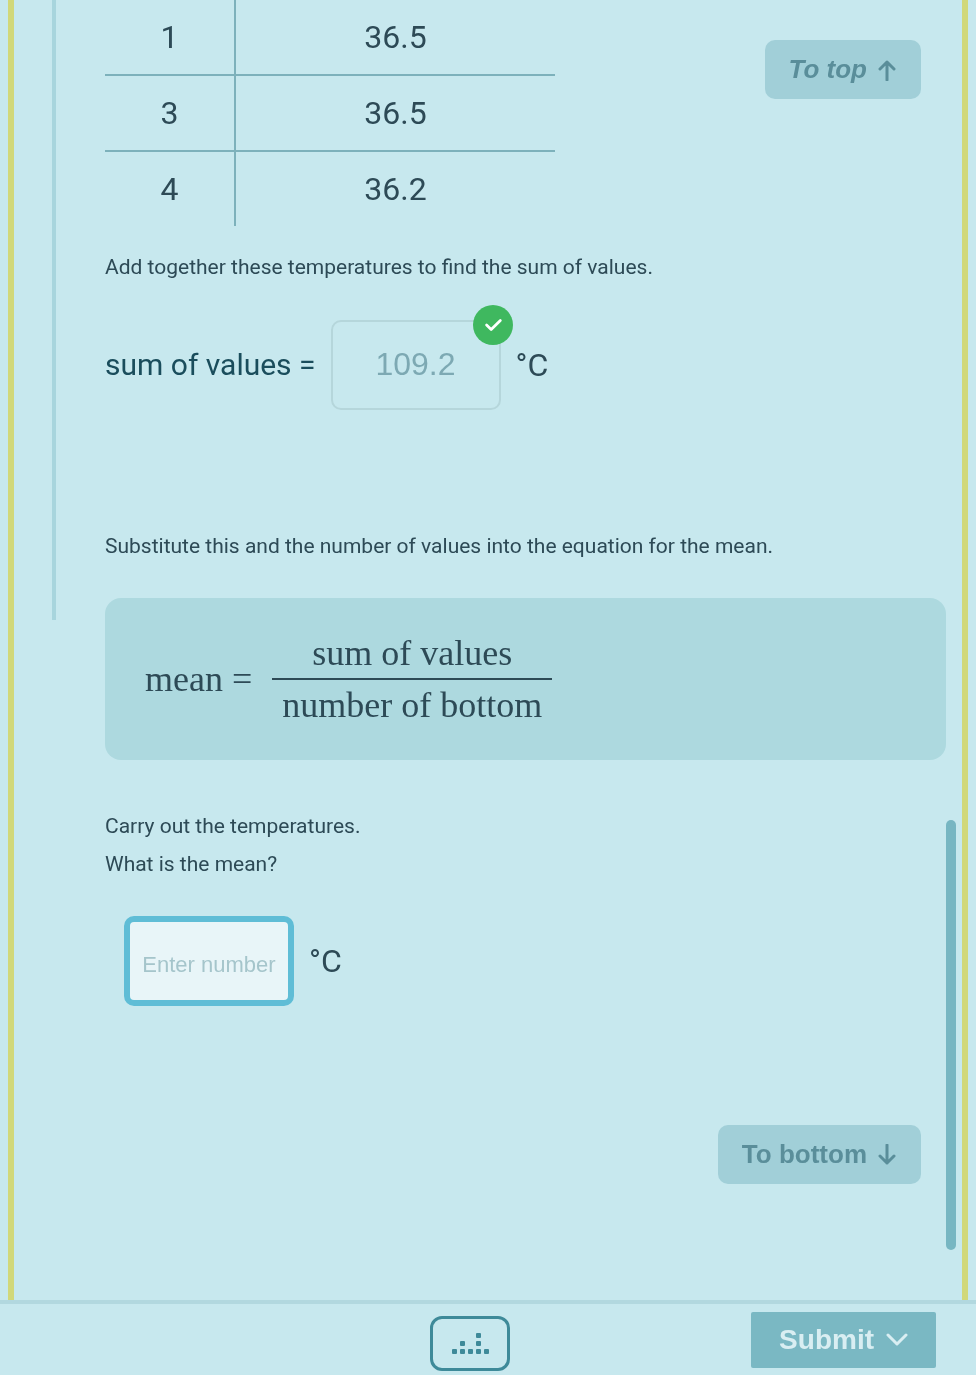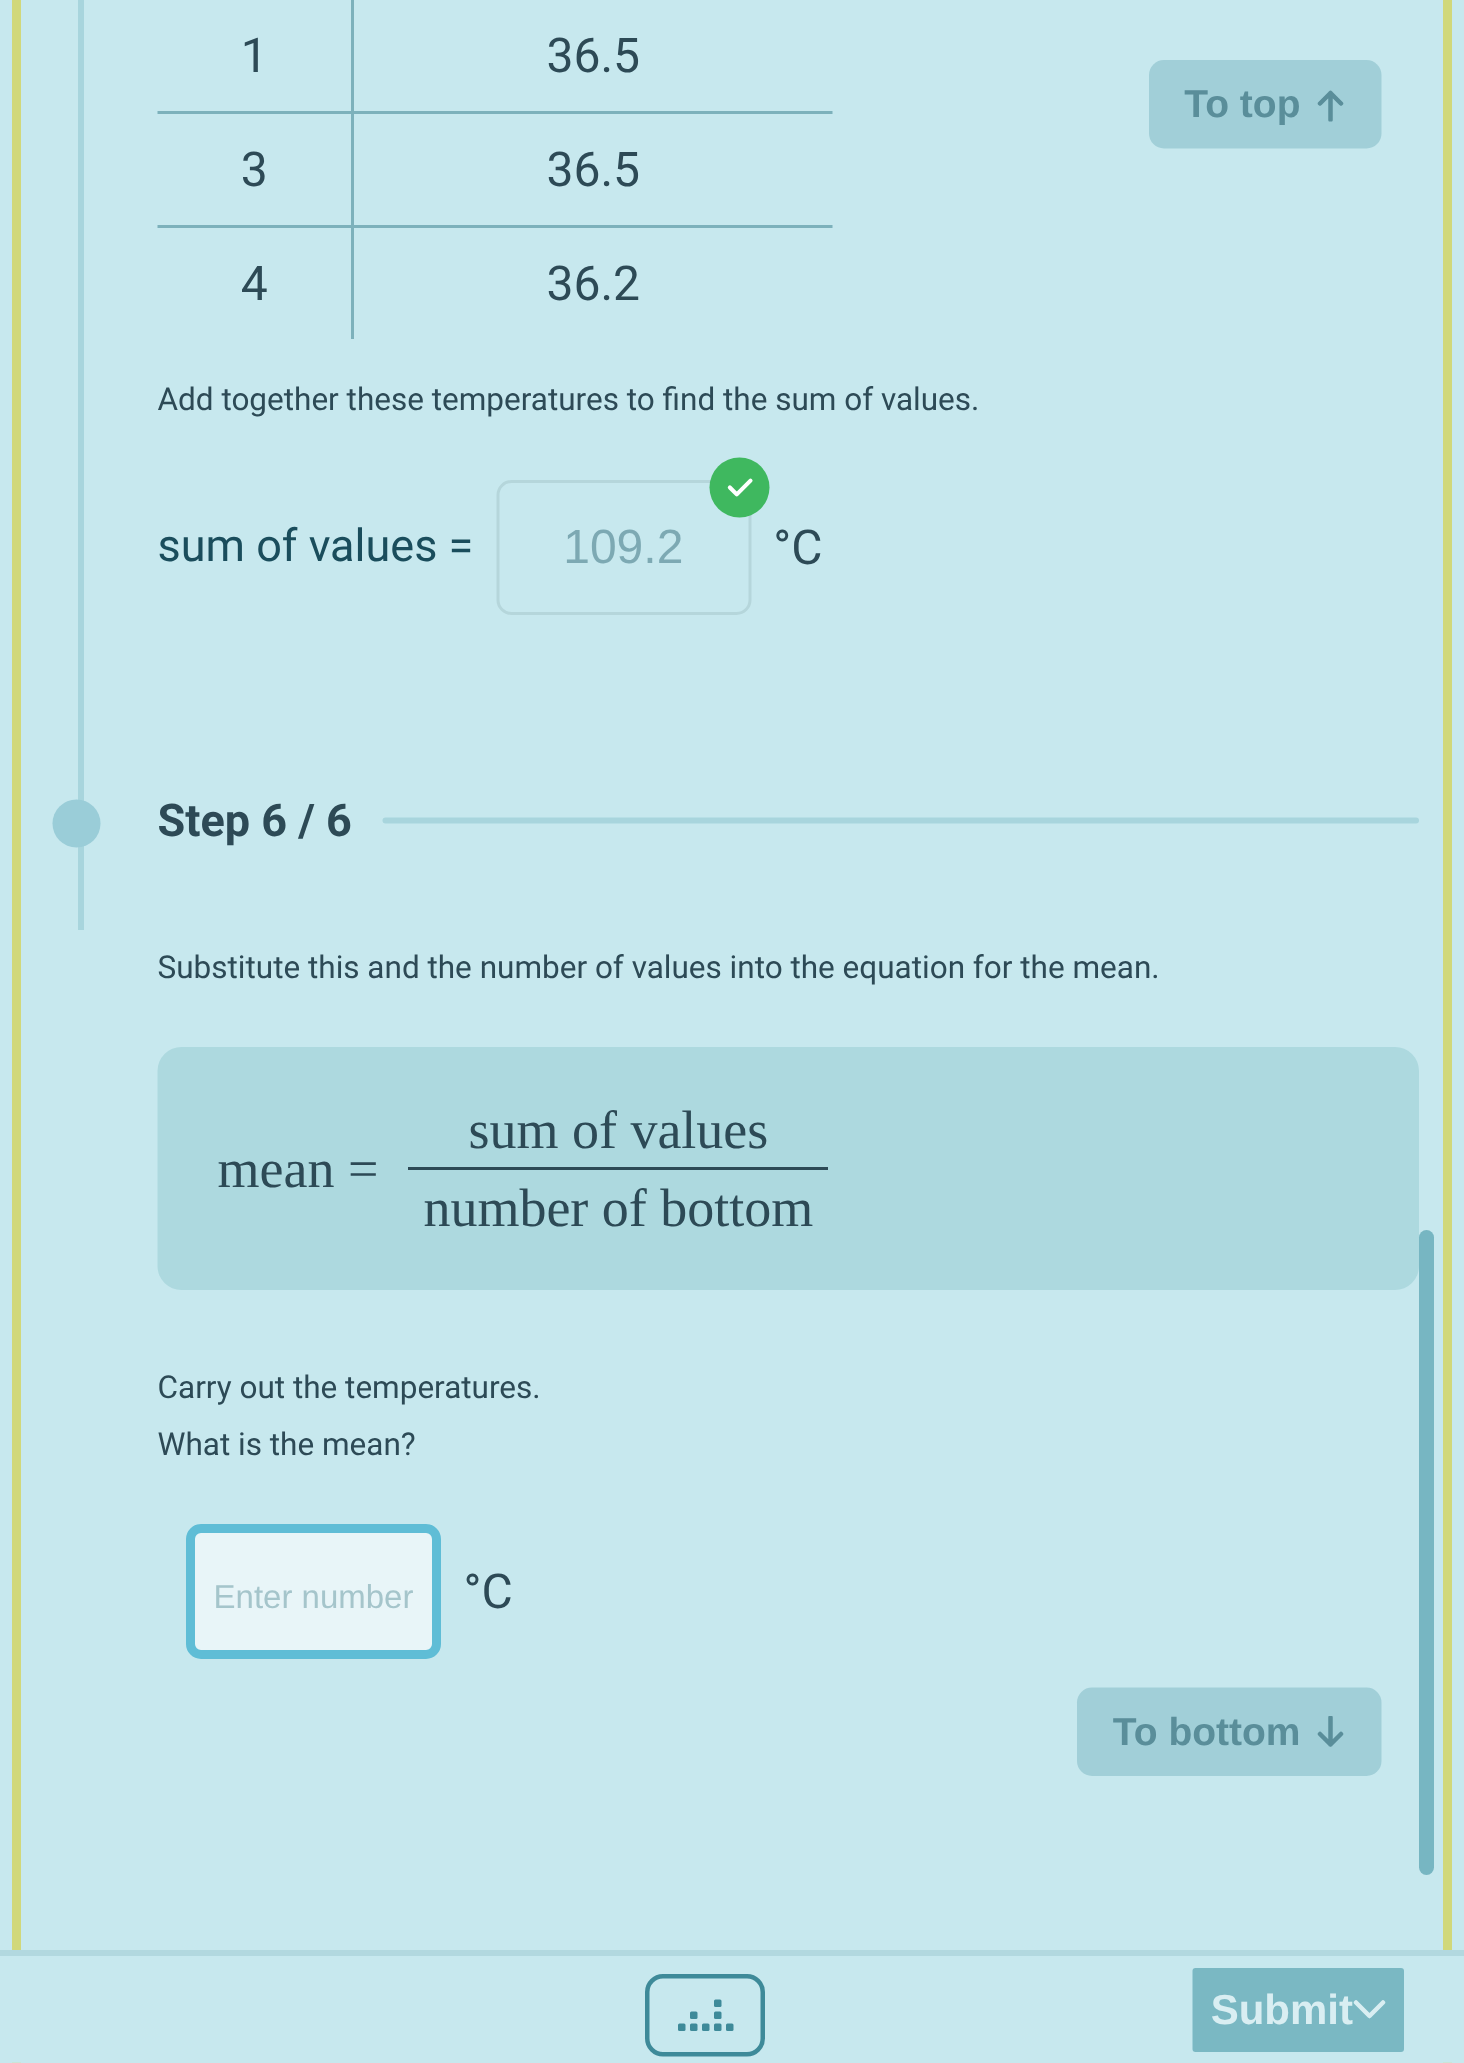--- a/index.html
+++ b/index.html
@@ -180,21 +180,21 @@
       font-weight: 700;
       font-size: 26px;
       border: none;
       border-radius: 10px;
       padding: 14px 24px;
       display: flex;
       align-items: center;
       gap: 10px;
       cursor: pointer;
     }
-    .top-btn { top: 40px; }
+    .top-btn { top: 40px; font-style: italic; }
     .bottom-btn { top: 1125px; }
     .scrollbar {
       position: absolute;
       right: 20px;
       top: 820px;
       width: 10px;
       height: 430px;
       background: #77b6c2;
       border-radius: 5px;
     }
@@ -243,23 +243,24 @@
       width: 5px; height: 5px; background: #3e8a99; border-radius: 1px;
     }
     .keypad-dots span.off { background: transparent; }
     .submit-btn {
       background: #7ab8c3;
       color: #d9eef2;
       font-weight: 700;
       font-size: 28px;
       border: none;
       border-radius: 2px;
-      padding: 12px 12px;
-      display: flex;
-      align-items: center;
+      padding: 12px 28px;
+      display: flex;
+      align-items: center;
+      gap: 12px;
       cursor: pointer;
     }
   </style>
 </head>
 <body>
 
 <div class="yellow-border"></div>
 <div class="yellow-border-right"></div>
 
 <div class="content">
@@ -298,25 +299,20 @@
         <input class="input-box" type="text" readonly="" value="109.2" style="">
         <div class="check-badge">
           <svg viewBox="0 0 24 24" fill="none">
               <path d="M5 12l5 5L20 7" stroke="white" stroke-width="3" stroke-linecap="round" stroke-linejoin="round"></path>
             </svg>
         </div>
       </div>
       <span class="unit">°C</span>
     </div>
 
-    <div class="step-header">
-      <div class="step-dot"></div>
-      <span class="step-title">Step 6 / 6</span>
-      <div class="step-rule"></div>
-    </div>
 
     <p class="instruction">Substitute this and the number of values into the equation for the mean.</p>
 
     <div class="formula-box">
       <span class="lhs">mean =</span>
       <span class="frac">
         <span class="top">sum of values</span>
         <span class="bar"></span>
         <span class="bot">number of bottom</span>
       </span>

